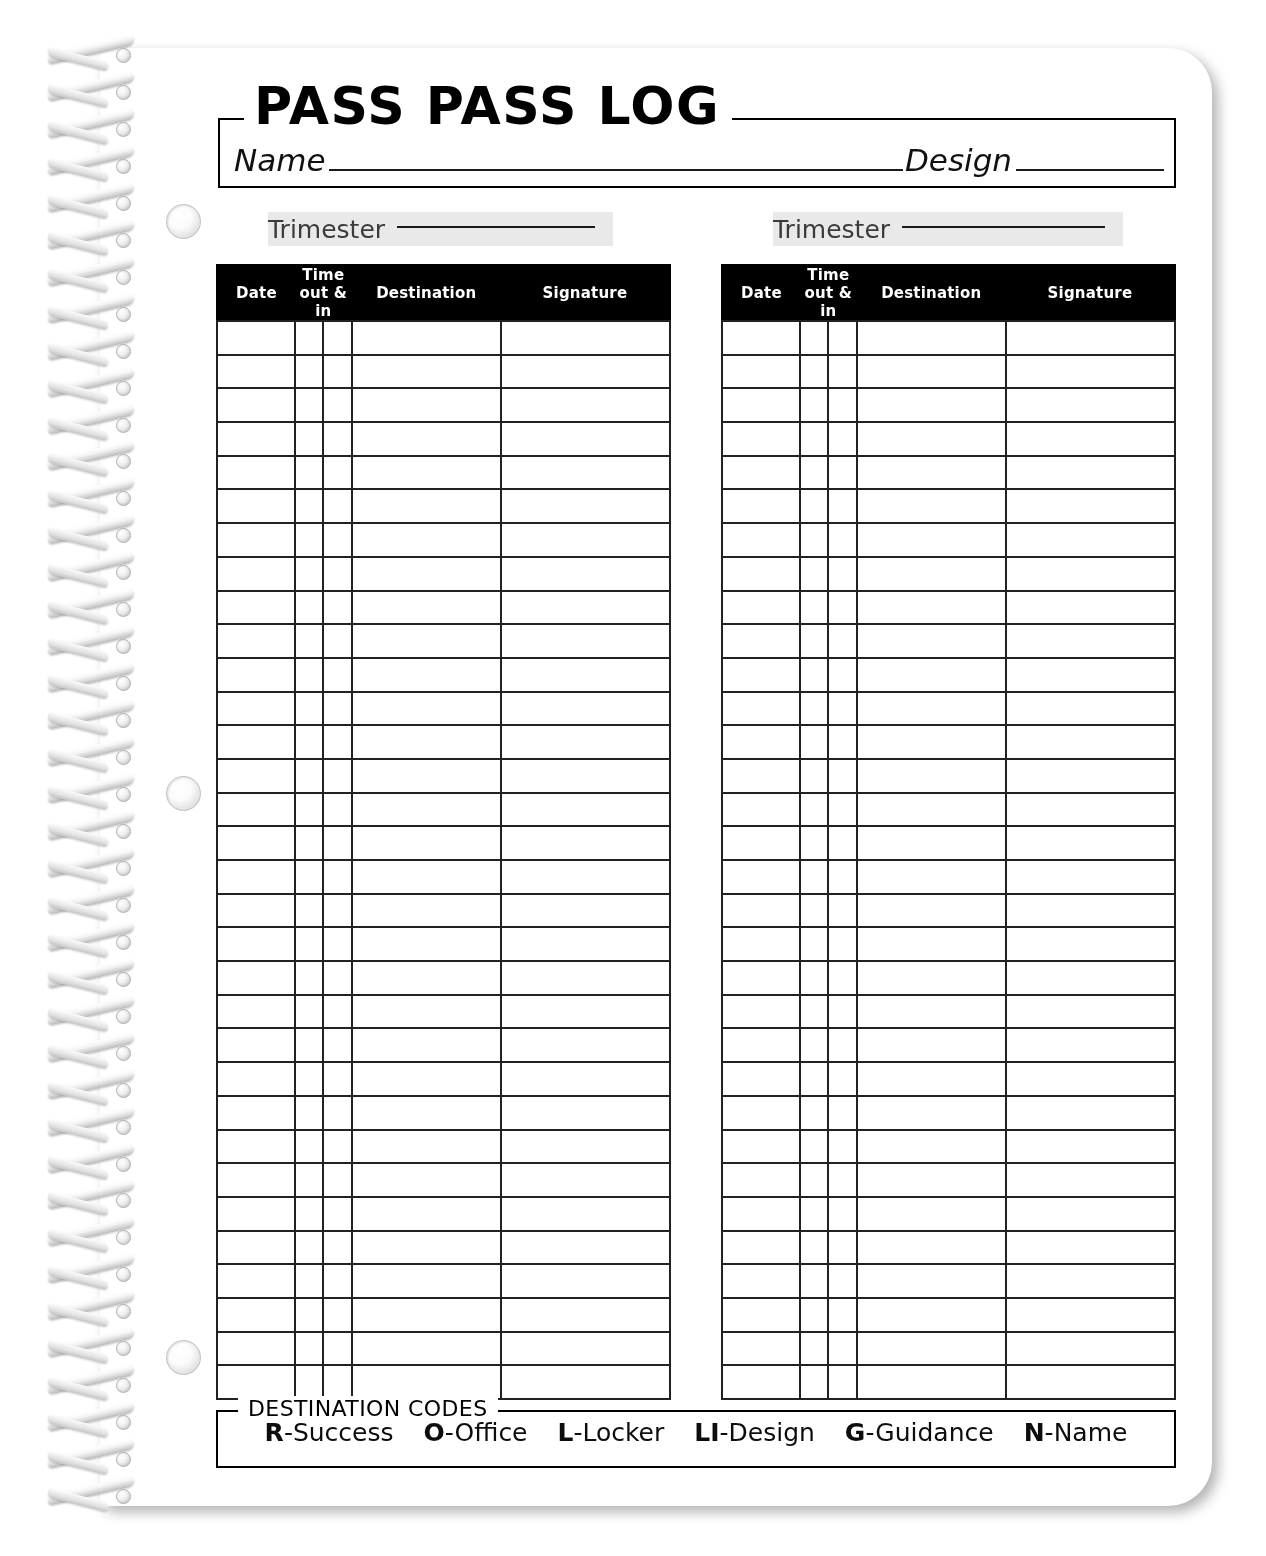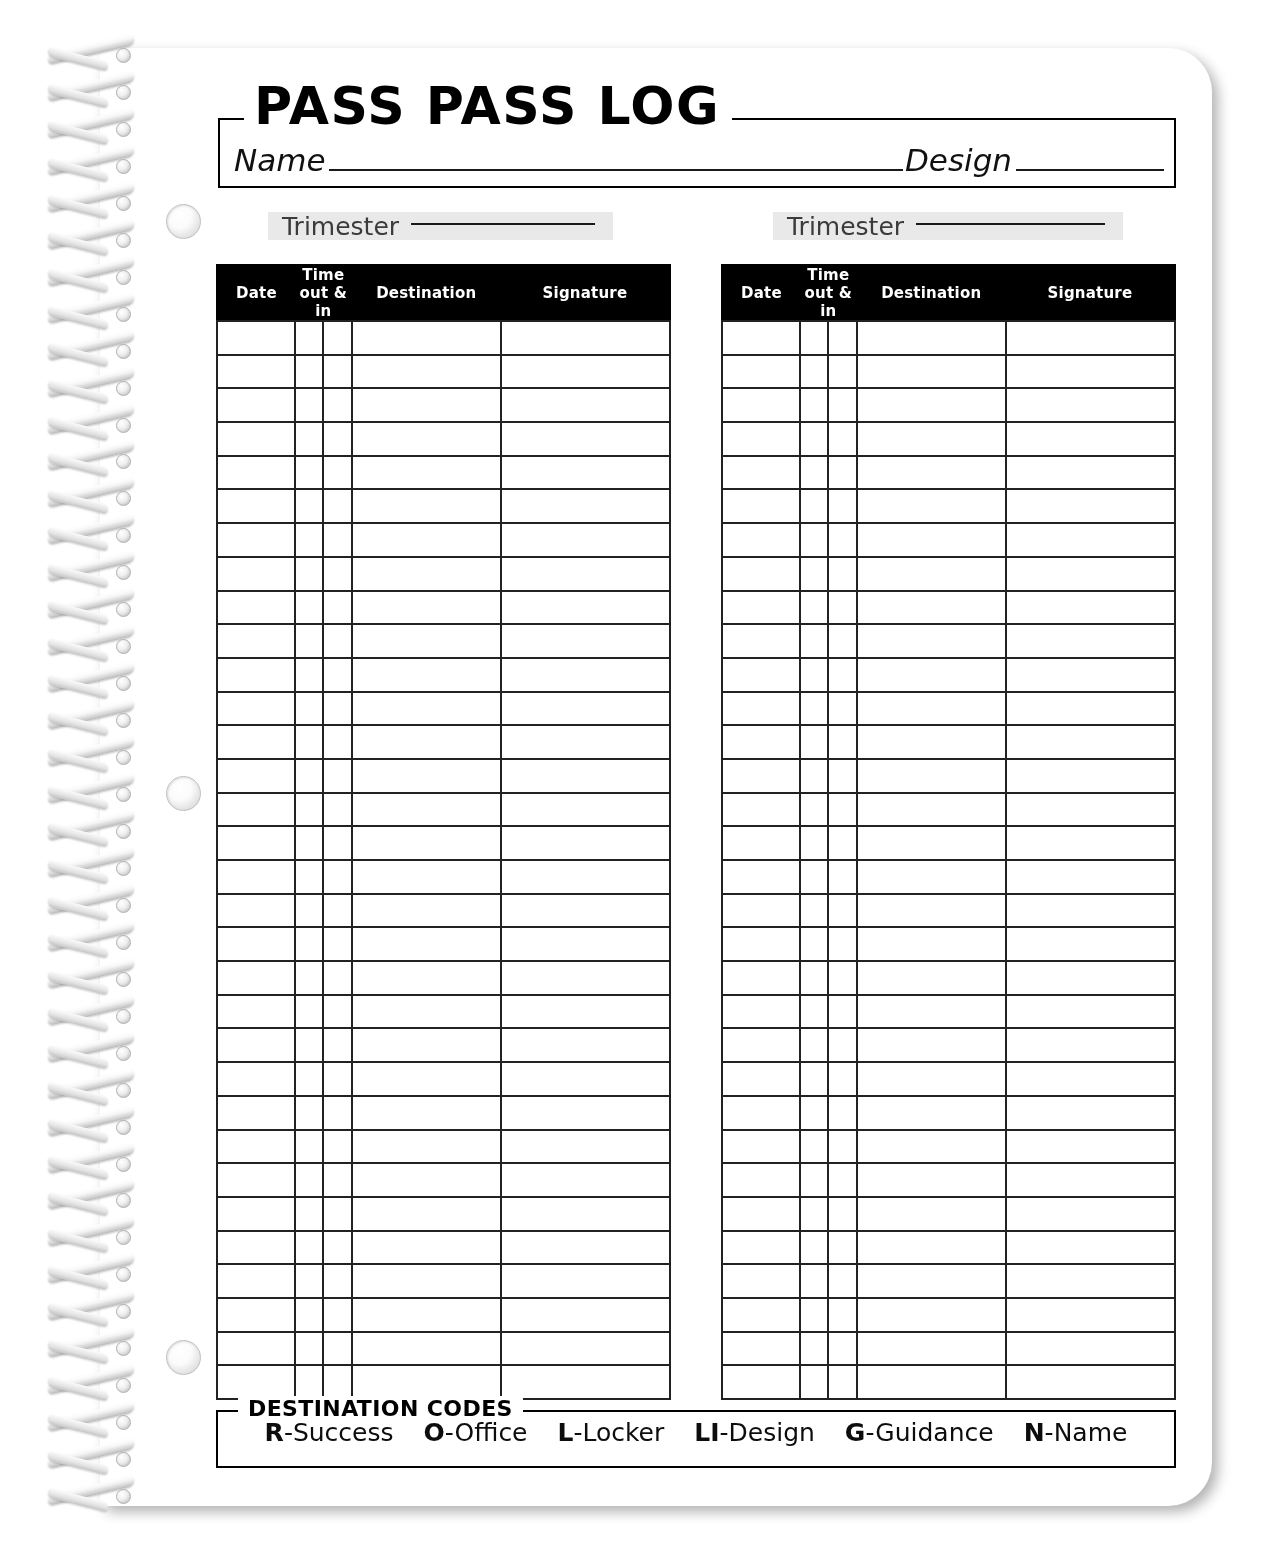--- a/index.html
+++ b/index.html
@@ -123,25 +123,25 @@
     border-bottom: 2px solid #1a1a1a;
     margin: 0 2px 7px 4px;
     height: 1px;
   }
   .fieldrule.grade { flex: 0 0 148px; }
 
   
   .trimester {
     position: absolute;
     top: 212px;
-    height: 28px;
+    height: 34px;
     background: #e9e9e9;
     display: flex;
     align-items: center;
-    padding: 0 12px 0 14px;
+    padding: 0 12px 0 0;
   }
   .tri-label {
     font-family: "DejaVu Sans", sans-serif;
     font-size: 25px;
     color: #3b3b3b;
     white-space: nowrap;
   }
   .tri-rule {
     flex: 1;
     border-bottom: 2px solid #1a1a1a;
@@ -190,21 +190,21 @@
   #codesbox {
     position: absolute;
     left: 216px; top: 1410px;
     width: 960px; height: 58px;
     border: 2px solid #000;
   }
   #codes-title {
     position: absolute;
     left: 238px; top: 1396px;
     font-family: "DejaVu Sans", sans-serif;
-    font-weight: 700;
+    font-weight: 400;
     font-size: 22px;
     letter-spacing: .4px;
     color: #000;
     background: #fff;
     padding: 0 10px;
     white-space: nowrap;
   }
   #codes-list {
     position: absolute;
     left: 216px; top: 1418px;

